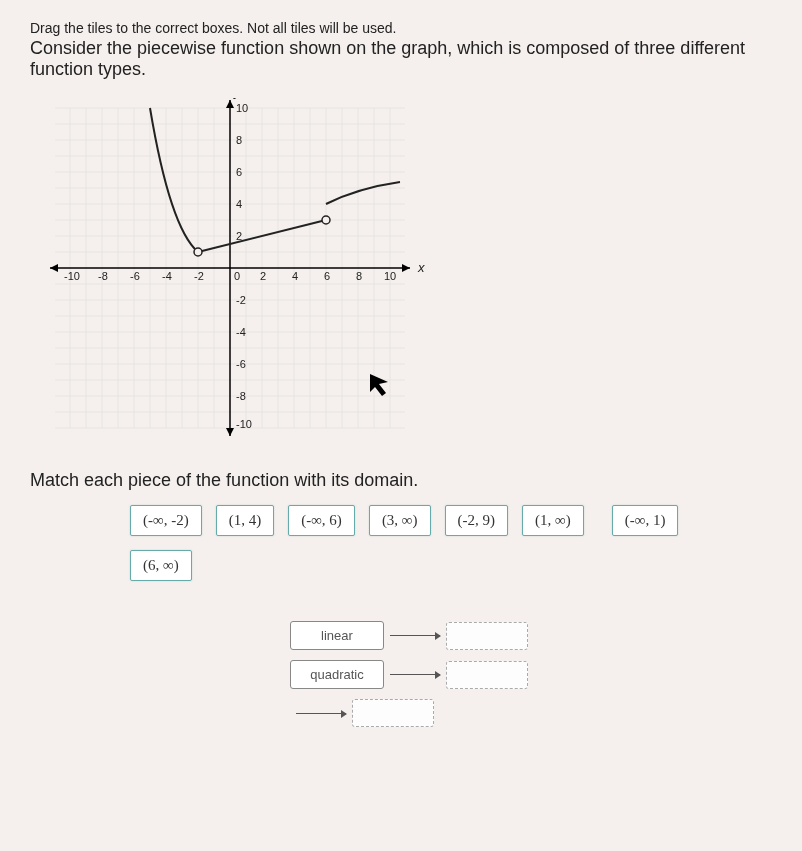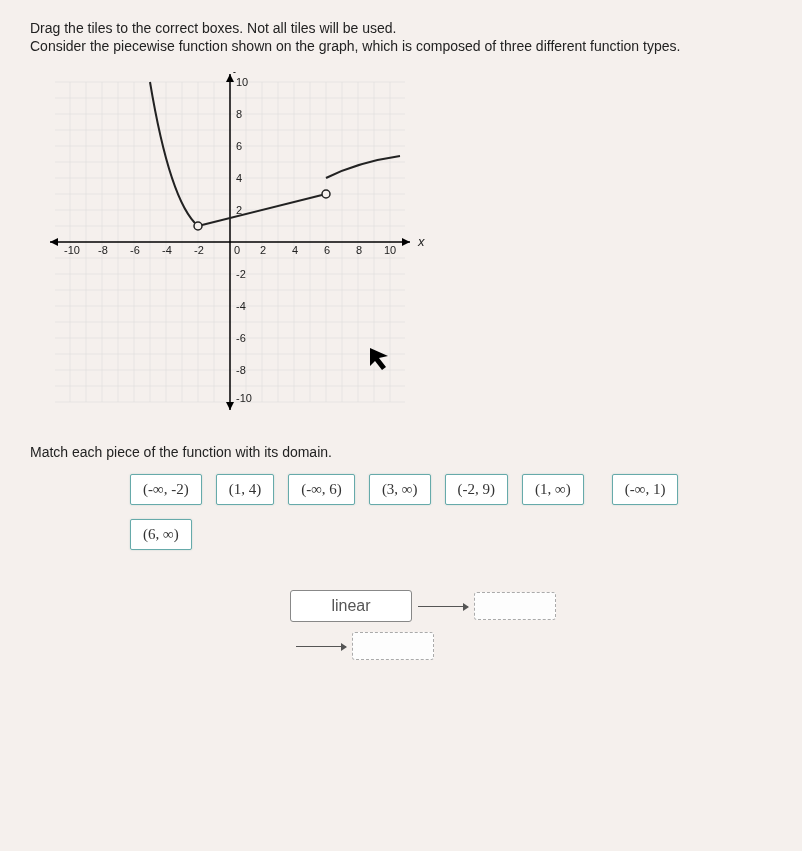--- a/index.html
+++ b/index.html
@@ -12,39 +12,39 @@
     width: 802px;
     box-sizing: border-box;
   }
   .instruction {
     margin-bottom: 2px;
     font-size: 14px;
     color: #222;
   }
   .prompt {
     margin-bottom: 18px;
-    font-size: 14px;
+    font-size: 18px;
     color: #222;
   }
   .graph-wrap {
     margin: 10px 0 20px 0;
   }
   .graph {
     display: block;
   }
   .grid-minor { stroke: #d8d8d8; stroke-width: 0.5; }
   .axis { stroke: #000; stroke-width: 1.5; }
   .tick-label { font-size: 11px; fill: #222; }
   .axis-label { font-size: 13px; fill: #222; font-style: italic; }
   .curve { stroke: #222; stroke-width: 2; fill: none; }
   .point-open { fill: #f5f0ed; stroke: #222; stroke-width: 1.5; }
   .cursor { fill: #000; }
   .match-text {
     margin: 22px 0 14px 0;
-    font-size: 14px;
+    font-size: 18px;
     color: #222;
   }
   .tiles {
     display: flex;
     flex-wrap: wrap;
     gap: 14px;
     margin-left: 100px;
     max-width: 600px;
     margin-bottom: 40px;
   }
@@ -62,22 +62,22 @@
     margin-left: 260px;
   }
   .match-row {
     display: flex;
     align-items: center;
     margin-bottom: 10px;
   }
   .func-label {
     border: 1px solid #888;
     background: #fff;
-    padding: 6px 20px;
-    font-size: 16px;
+    padding: 6px 6px;
+    font-size: 13px;
     color: #555;
     width: 80px;
     text-align: center;
     border-radius: 3px;
   }
   .arrow {
     width: 50px;
     height: 1px;
     background: #555;
     position: relative;
@@ -217,16 +217,21 @@
   <div class="tile">(6, ∞)</div>
 </div>
 
 <div class="match-area">
   <div class="match-row">
     <div class="func-label">linear</div>
     <div class="arrow"></div>
     <div class="drop-slot"></div>
   </div>
   <div class="match-row">
+    <div class="func-label">quadratic</div>
+    <div class="arrow"></div>
+    <div class="drop-slot"></div>
+  </div>
+  <div class="match-row">
     <div class="arrow"></div>
     <div class="drop-slot"></div>
   </div>
 </div>
 
 </body></html>

